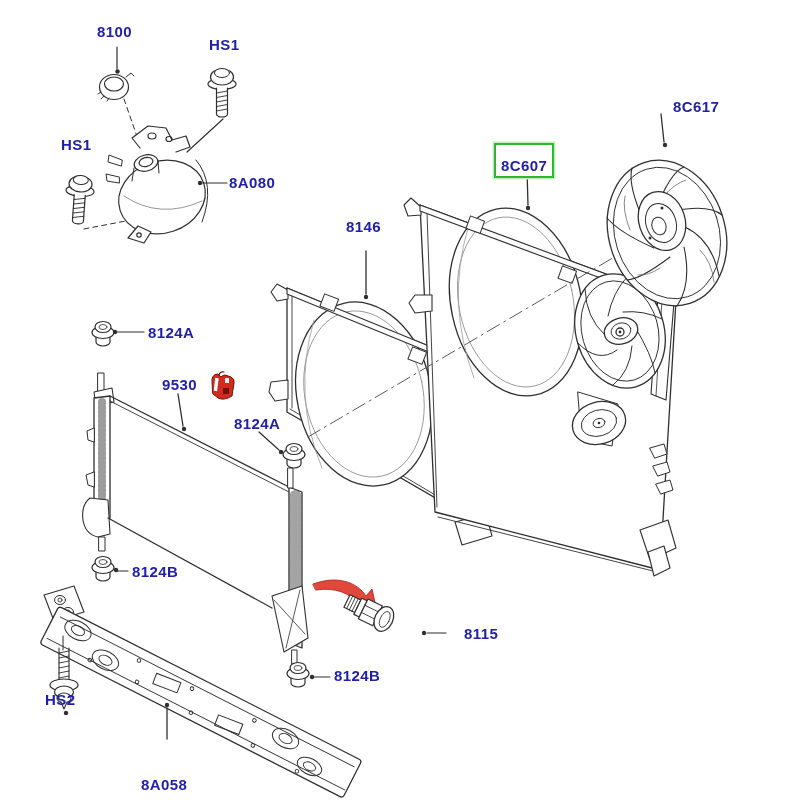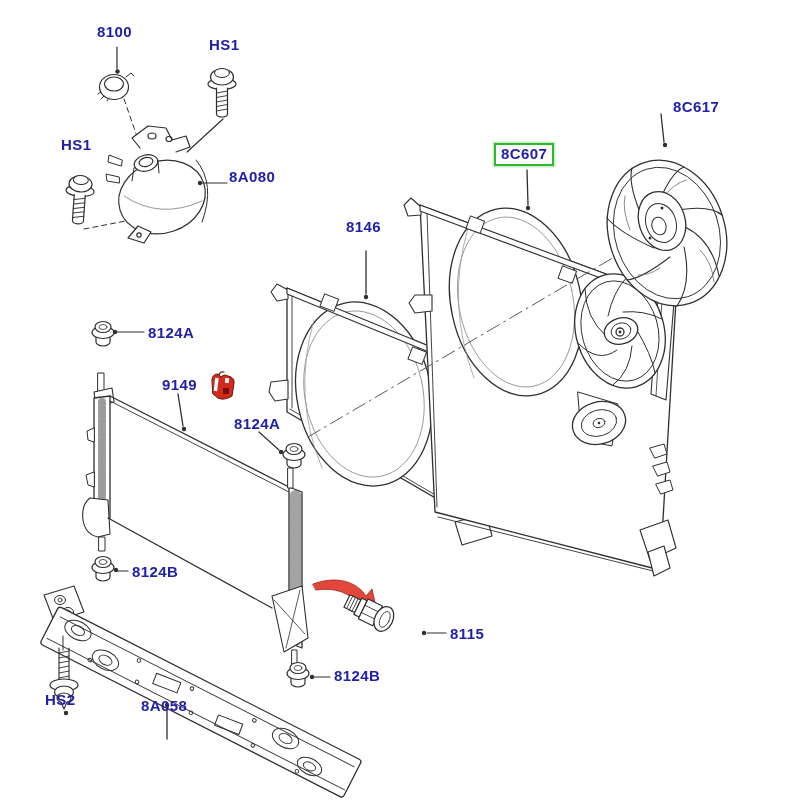--- a/index.html
+++ b/index.html
@@ -7,21 +7,21 @@
     position:relative;width:800px;height:800px;background:#ffffff;
     font-family:"Liberation Sans","DejaVu Sans",sans-serif;overflow:hidden;
   }
   #art{position:absolute;left:0;top:0;}
   .lbl{
     position:absolute;color:#2121a8;font-size:15px;font-weight:bold;
     letter-spacing:.4px;white-space:nowrap;line-height:17px;cursor:pointer;
   }
   .lbl-box{
     position:absolute;border:2px solid #2eb82e;background:#fff;
-    padding:0 5px 1px 5px;box-shadow:0 0 0 1.5px #c9ecc9;cursor:pointer;
+    padding:12px 5px 1px 5px;box-shadow:0 0 0 1.5px #c9ecc9;cursor:pointer;
   }
   .lbl-box .lbl-inner{
     position:static;color:#2121a8;font-size:15px;font-weight:bold;
     letter-spacing:.4px;line-height:18px;
   }
 </style>
 </head>
 <body>
 
 <div id="stage">
@@ -276,30 +276,30 @@
       <ellipse cx="42" cy="0" rx="4.5" ry="8.5" stroke-width="0.8"></ellipse>
     </g>
     <line x1="446" y1="633" x2="427" y2="633"></line>
     <circle cx="424" cy="633" r="2.2" fill="#2f2f2f" stroke="none"></circle>
   </g>
 </svg>
 
 <div class="lbl" style="left:97px;top:23px">8100</div>
 <div class="lbl" style="left:209px;top:36px">HS1</div>
 <div class="lbl" style="left:61px;top:136px">HS1</div>
-<div class="lbl" style="left:229px;top:168px">8A080</div>
+<div class="lbl" style="left:229px;top:174px">8A080</div>
 <div class="lbl" style="left:673px;top:98px">8C617</div>
 
 <div class="lbl-box" style="left:494px;top:143px">
   <span class="lbl-inner">8C607</span>
 </div>
 
 <div class="lbl" style="left:346px;top:218px">8146</div>
 <div class="lbl" style="left:148px;top:324px">8124A</div>
-<div class="lbl" style="left:162px;top:376px">9149</div>
+<div class="lbl" style="left:162px;top:376px">9530</div>
 <div class="lbl" style="left:234px;top:415px">8124A</div>
 <div class="lbl" style="left:132px;top:563px">8124B</div>
-<div class="lbl" style="left:450px;top:625px">8115</div>
+<div class="lbl" style="left:464px;top:625px">8115</div>
 <div class="lbl" style="left:334px;top:667px">8124B</div>
 <div class="lbl" style="left:45px;top:691px">HS2</div>
-<div class="lbl" style="left:141px;top:697px">8A058</div>
+<div class="lbl" style="left:141px;top:776px">8A058</div>
 
 </div>
 
 </body></html>

